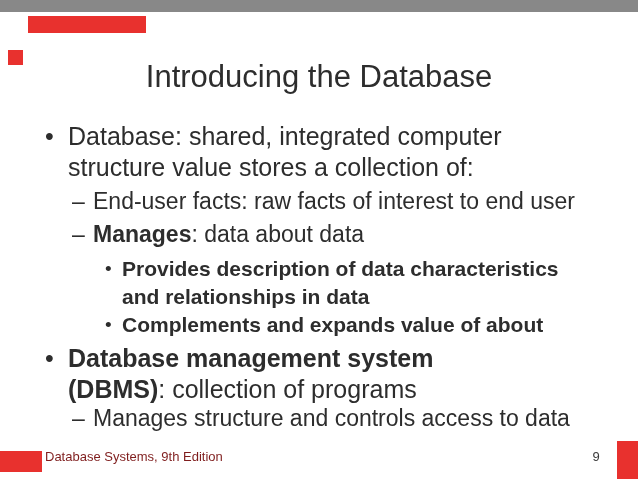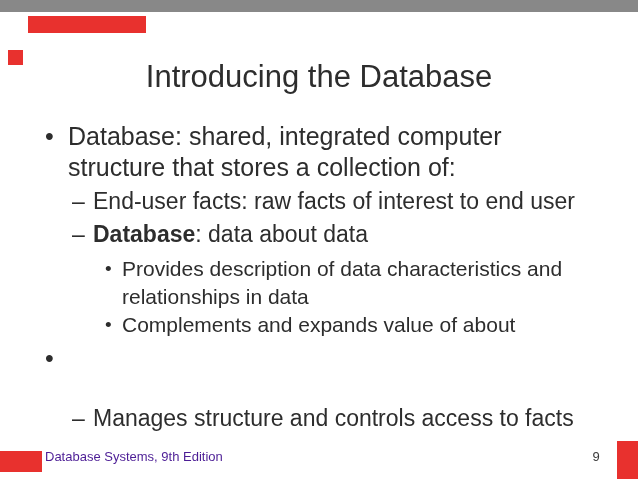--- a/index.html
+++ b/index.html
@@ -38,31 +38,31 @@
   .para.lvl1 { font-size: 25px; line-height: 31px; }
   .para.lvl1 .marker { left: 45px; }
   .para.lvl1 .text  { margin-left: 68px; width: 450px; }
 
   .para.lvl2 { font-size: 23px; line-height: 29px; }
   .para.lvl2 .marker { left: 72px; }
   .para.lvl2 .text  { margin-left: 93px; width: 520px; white-space: nowrap; }
 
   .para.lvl3 { font-size: 21px; line-height: 28px; }
   .para.lvl3 .marker { left: 105px; font-size: 19px; }
-  .para.lvl3 .text  { margin-left: 122px; width: 475px; }
+  .para.lvl3 .text  { margin-left: 122px; width: 475px; font-weight: bold; }
 
   .para b { font-weight: 700; }
 
   .footer-left {
     position: absolute;
     left: 45px;
     top: 437px;
     font-size: 13px;
     line-height: 16px;
-    color: #4c1d95;
+    color: #7f1d1d;
   }
   .footer-page {
     position: absolute;
     left: 586px;
     top: 437px;
     width: 20px;
     text-align: center;
     font-size: 13px;
     line-height: 16px;
     color: #3a3a3a;
@@ -72,44 +72,45 @@
 </style>
 </head>
 <body>
 
 <div class="slide" style="background: rgb(255, 255, 255); color: rgb(45, 45, 45);">
   <div class="slide-title">Introducing the Database</div>
 
   <div id="bullet-area">
       <div class="para lvl1" style="top: 109px;">
         <span class="marker">•</span>
-        <span class="text"><span>Database: shared, integrated computer structure that stores a collection of:</span></span>
+        <span class="text"><span>Database: shared, integrated computer structure value stores a collection of:</span></span>
       </div>
       <div class="para lvl2" style="top: 175px;">
         <span class="marker">–</span>
         <span class="text"><span>End-user facts: raw facts of interest to end user</span></span>
       </div>
       <div class="para lvl2" style="top: 208px;">
         <span class="marker">–</span>
-        <span class="text"><b>Database</b><span>: data about data</span></span>
+        <span class="text"><b>Manages</b><span>: data about data</span></span>
       </div>
       <div class="para lvl3" style="top: 243px;">
         <span class="marker">•</span>
         <span class="text"><span>Provides description of data characteristics and relationships in data</span></span>
       </div>
       <div class="para lvl3" style="top: 299px;">
         <span class="marker">•</span>
         <span class="text"><span>Complements and expands value of about</span></span>
       </div>
       <div class="para lvl1" style="top: 331px;">
         <span class="marker">•</span>
+        <span class="text"><b>Database management system (DBMS)</b><span>: collection of programs</span></span>
       </div>
       <div class="para lvl2" style="top: 392px;">
         <span class="marker">–</span>
-        <span class="text"><span>Manages structure and controls access to facts</span></span>
+        <span class="text"><span>Manages structure and controls access to data</span></span>
       </div>
     </div>
 
   <div class="footer-left">Database Systems, 9th Edition</div>
 
   <div class="footer-page">9</div>
 
   <div id="decoration-area">
       <div class="red-mark" style="left: 28px; top: 4px; width: 118px; height: 17px; background: rgb(232, 49, 46);"></div>
       <div class="red-mark" style="left: 8px; top: 38px; width: 15px; height: 15px; background: rgb(232, 49, 46);"></div>

